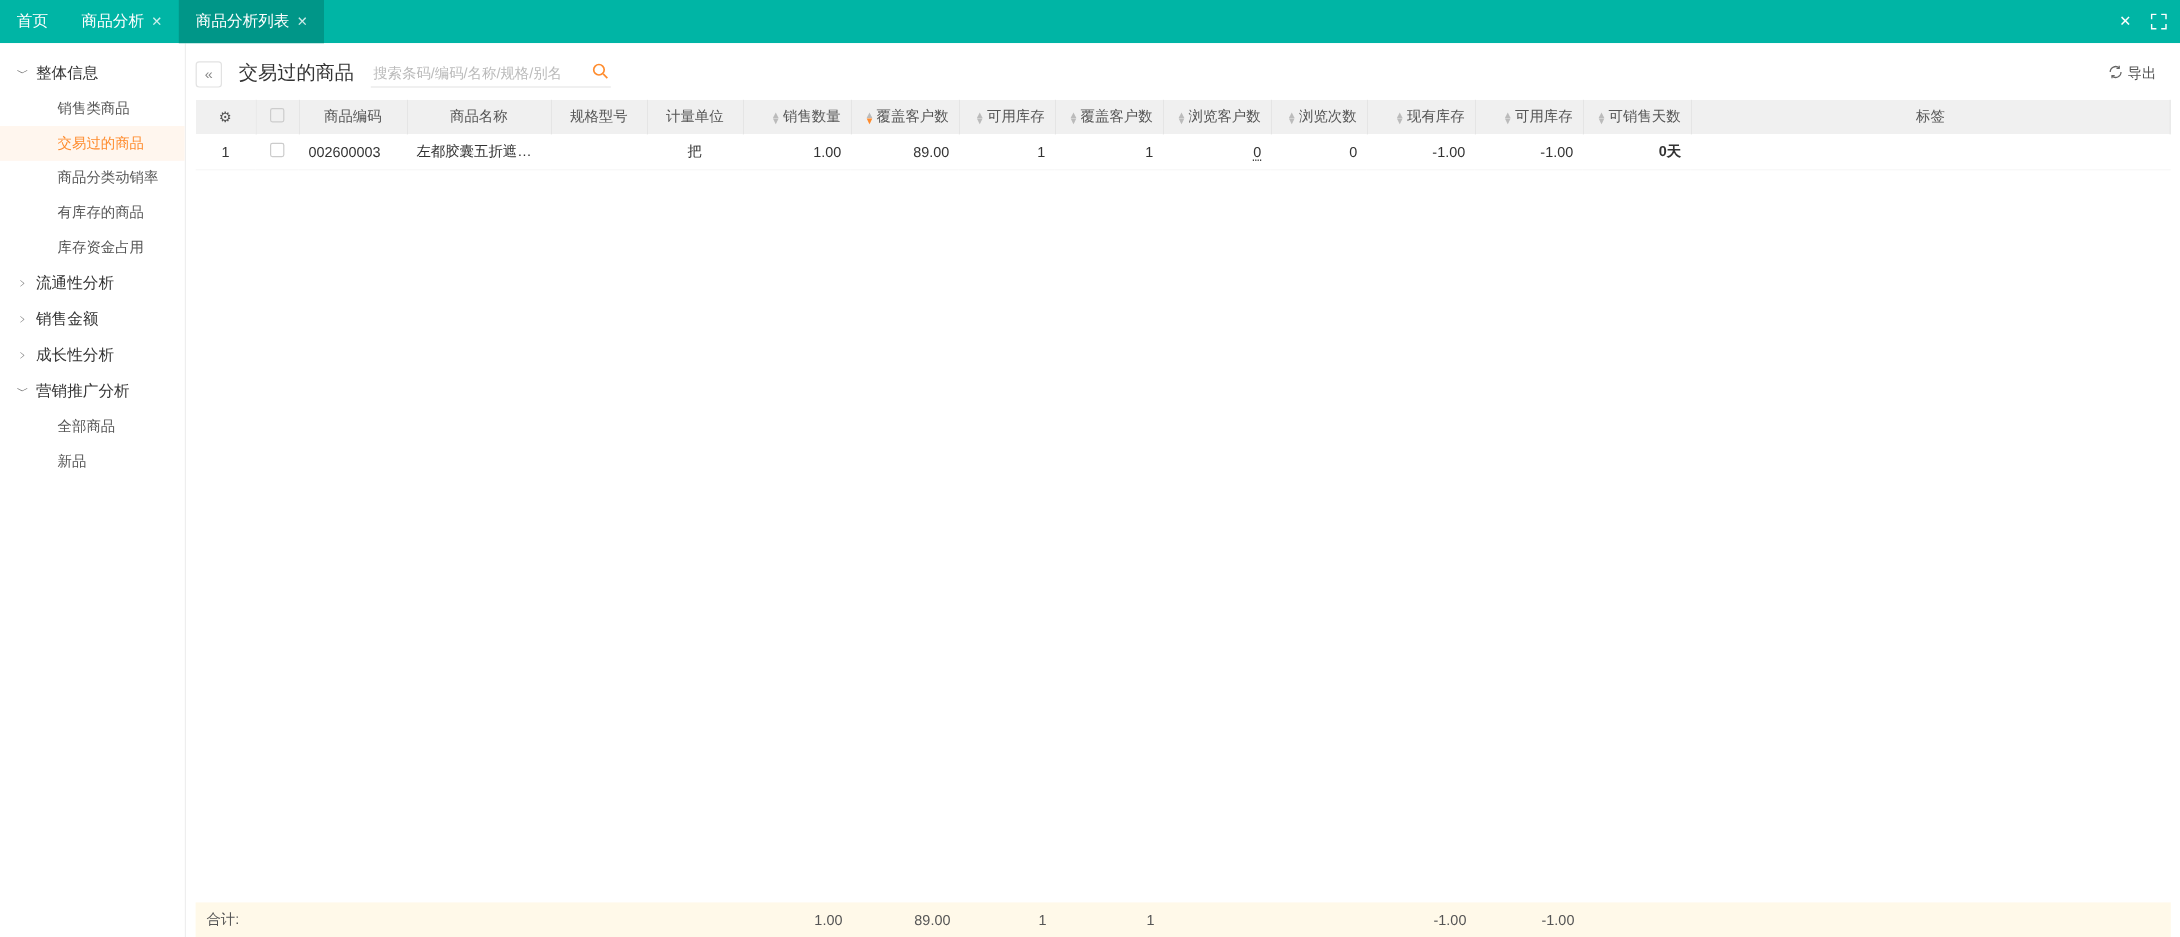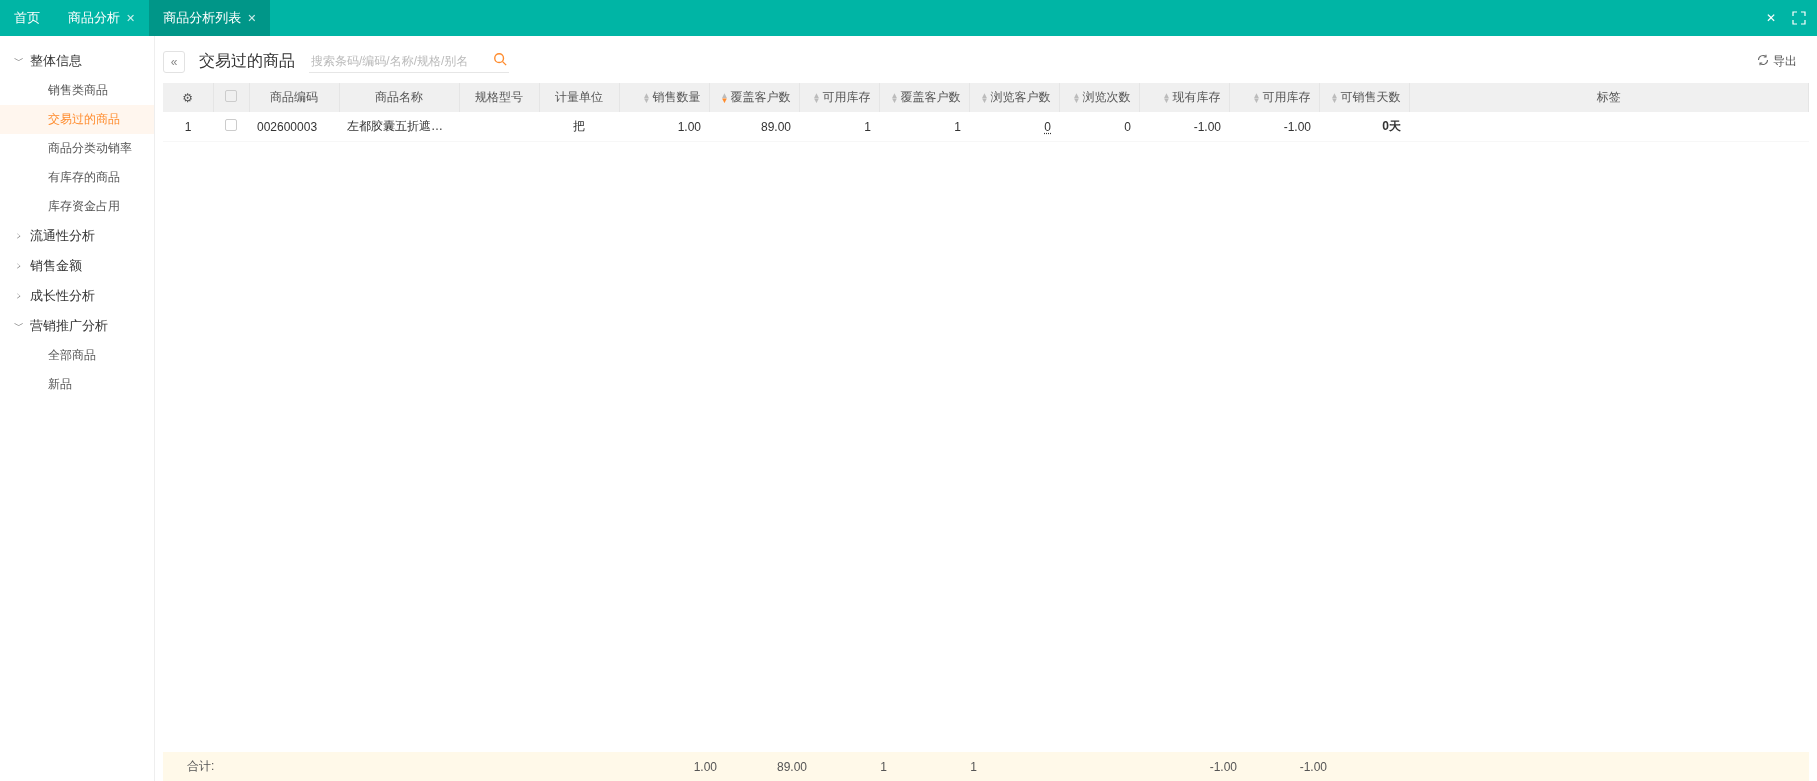--- a/index.html
+++ b/index.html
@@ -40,21 +40,21 @@
 table.data td { padding: 6px 8px; font-size: 12px; color: #333; white-space: nowrap; overflow: hidden; text-overflow: ellipsis; border-bottom: 1px solid #f7f7f7; }
 .sort-ind { display: inline-flex; flex-direction: column; line-height: 5px; font-size: 8px; color: #bbb; vertical-align: middle; margin-right: 2px; }
 .sort-ind .asc { color: #bbb; }
 .sort-ind .desc { color: #bbb; }
 .sort-ind.act-desc .desc { color: #FF8C2E; }
 .gear-hdr { color: #999; }
 .checkbox { width: 12px; height: 12px; border: 1px solid #ccc; border-radius: 2px; display: inline-block; }
 .underline-cell { text-decoration: underline dotted; text-underline-offset: 2px; }
 .red { color: #FF5B3A; font-weight: bold; }
 
-.footer-row { background: #FFF9E9; display: flex; align-items: center; font-size: 12px; color: #555; padding: 6px 16px; margin: 0 8px; }
+.footer-row { background: #FFF9E9; display: flex; align-items: center; font-size: 12px; color: #555; padding: 6px 1px; margin: 0 8px; }
 .footer-cell { padding: 0 8px; white-space: nowrap; overflow: hidden; }
 .footer-cell.right { text-align: right; }
 
 col.c-idx    { width:50px; }
 col.c-chk    { width:36px; }
 col.c-code   { width:90px; }
 col.c-name   { width:120px; }
 col.c-spec   { width:80px; }
 col.c-unit   { width:80px; }
 col.c-qty    { width:90px; }

